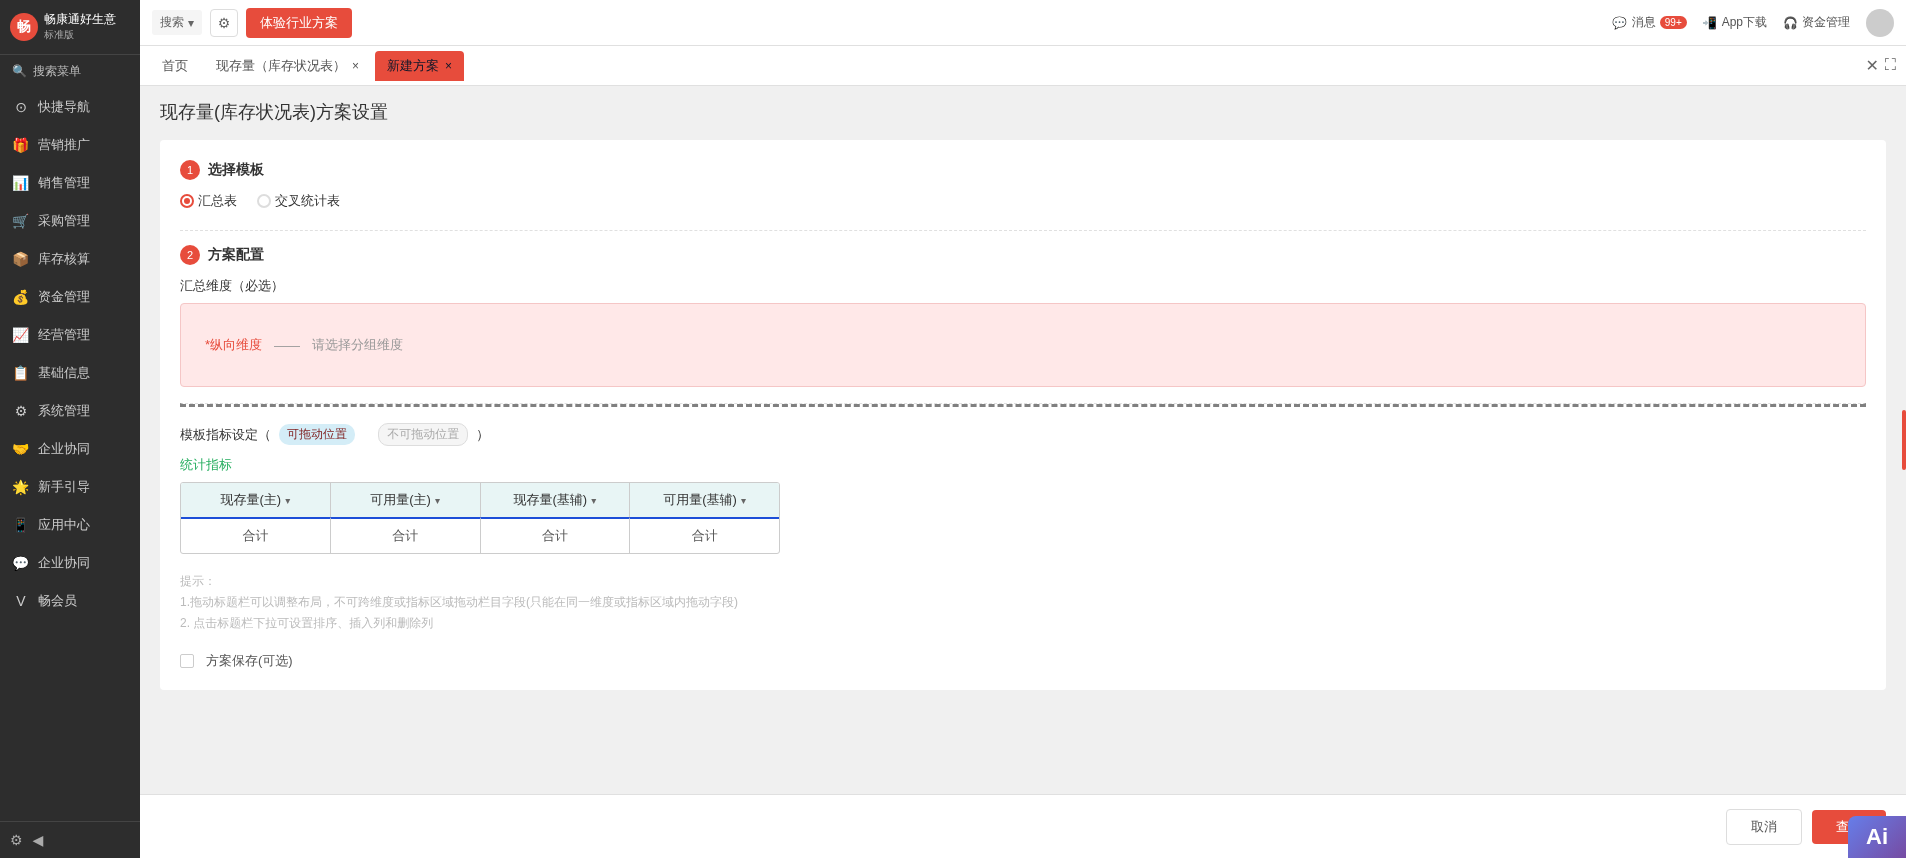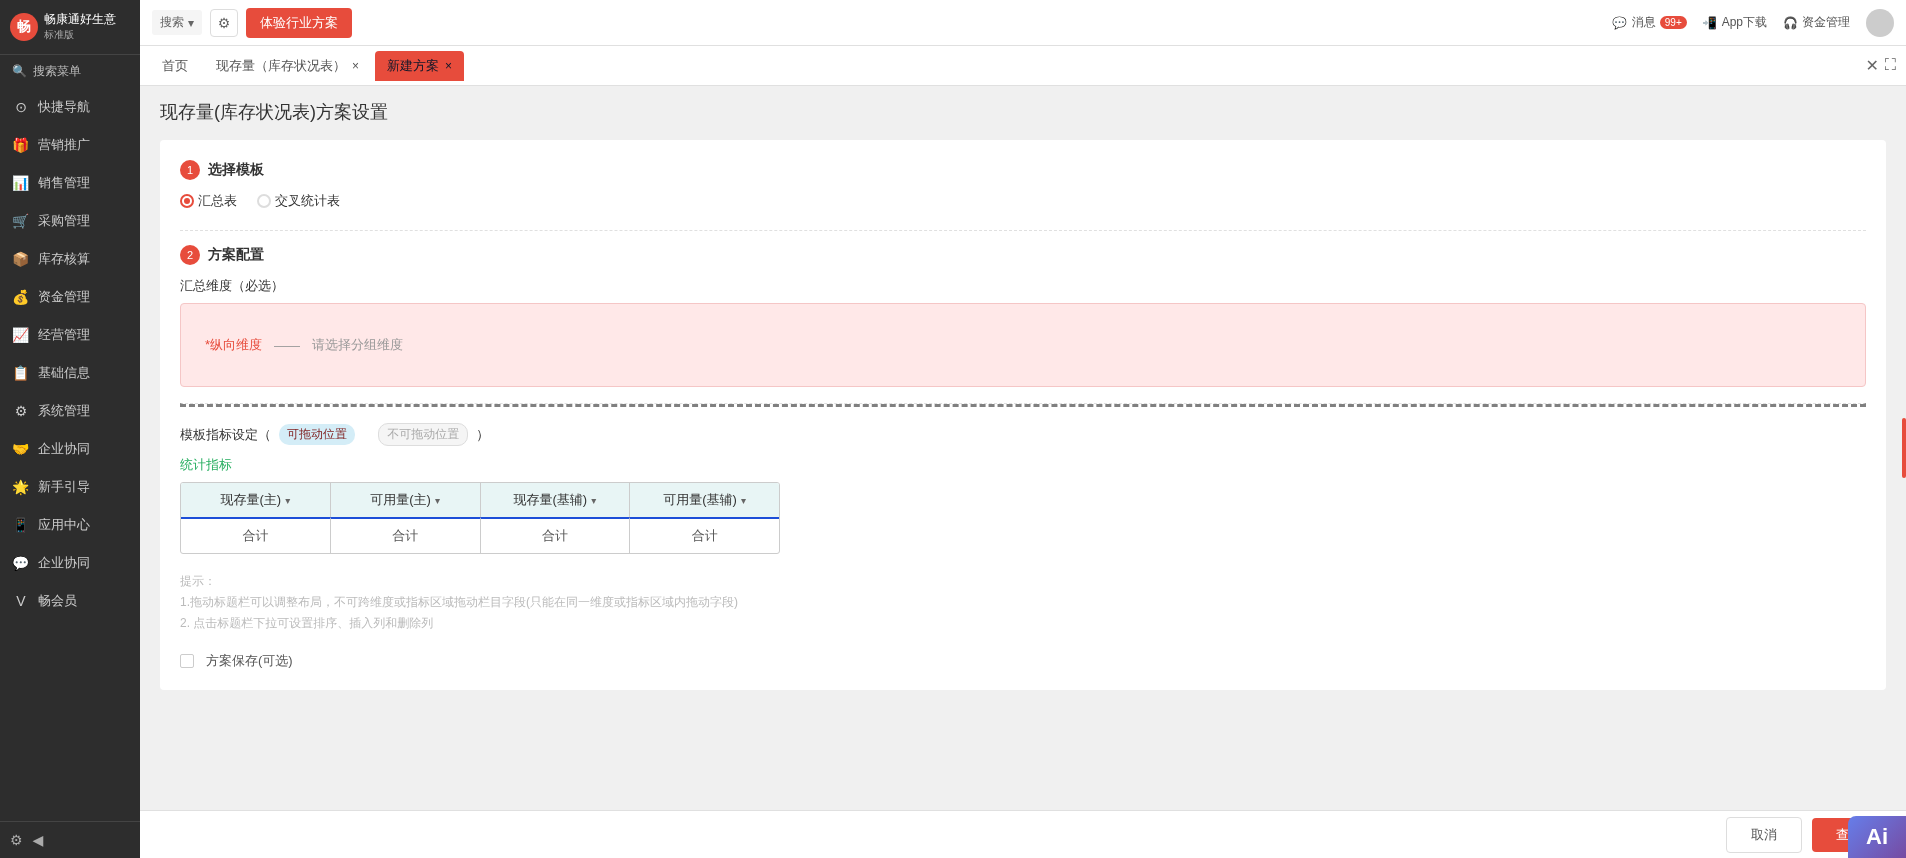--- a/index.html
+++ b/index.html
@@ -275,21 +275,21 @@
     }
     .save-checkbox {
       width: 14px; height: 14px;
       border: 1px solid #ccc; border-radius: 2px;
       cursor: pointer;
     }
 
     
     .footer {
       background: #fff;
-      height: 48px;
+      height: 64px;
       display: flex;
       align-items: center;
       justify-content: flex-end;
       padding: 0 20px;
       gap: 10px;
       border-top: 1px solid #e0e0e0;
       flex-shrink: 0;
     }
     .btn-cancel {
       padding: 8px 24px;

